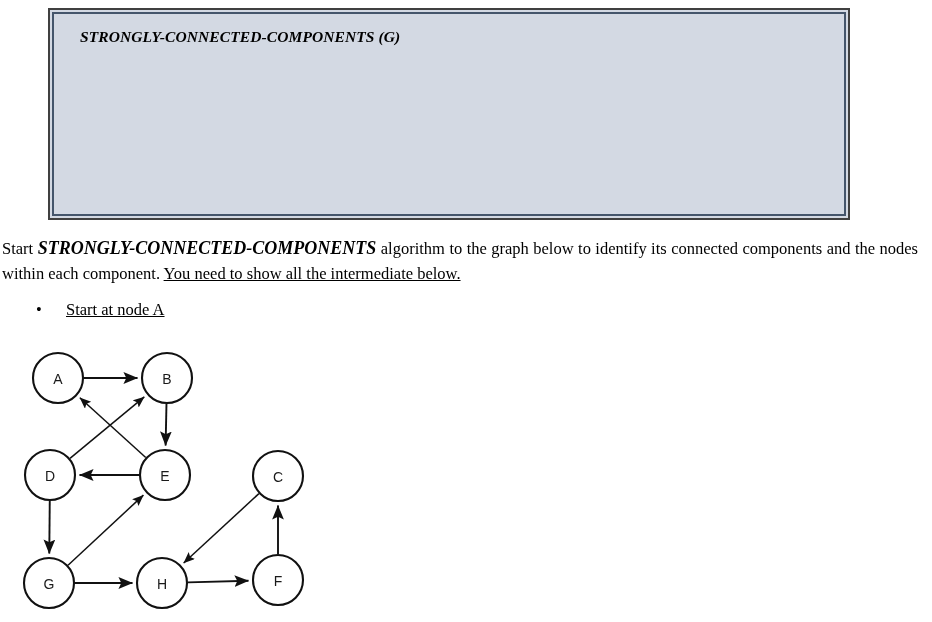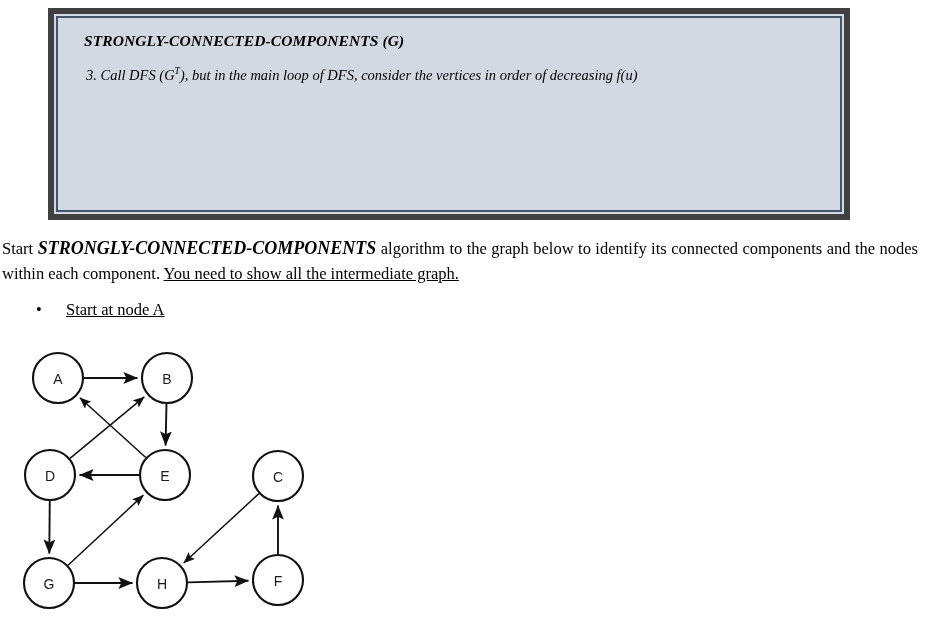--- a/index.html
+++ b/index.html
@@ -17,21 +17,21 @@
   }
 
   
   #pseudo-box {
     position: absolute;
     left: 48px;
     top: 8px;
     width: 802px;
     height: 212px;
     background: #d3d9e3;
-    border: 6px solid #404040;
+    border: 2px solid #404040;
     box-sizing: border-box;
     box-shadow: inset 0 0 0 2px #d3d9e3, inset 0 0 0 4px #44556b;
   }
   #pseudo-inner {
     position: absolute;
     left: 30px;
     top: 18px;
     right: 14px;
   }
   .pseudo-title {
@@ -111,26 +111,25 @@
 </style>
 </head>
 <body>
 
 <div id="pseudo-box">
   <div id="pseudo-inner">
     <div class="pseudo-title">STRONGLY-CONNECTED-COMPONENTS (G)</div>
 
 
 
-    <div class="pseudo-line"><span>3. Call DFS (G</span><sup>T</sup><span>), but in the main loop of DFS, consider the vertices in order of decreasing f(u)</span></div>
 
   </div>
 </div>
 
-<div id="apply-para"><span>Start  </span><span class="algo-name">STRONGLY-CONNECTED-COMPONENTS</span><span> algorithm to the graph below to identify its connected components and the nodes within each component. </span><span class="ul">You need to show all the intermediate graph.</span></div>
+<div id="apply-para"><span>Start  </span><span class="algo-name">STRONGLY-CONNECTED-COMPONENTS</span><span> algorithm to the graph below to identify its connected components and the nodes within each component. </span><span class="ul">You need to show all the intermediate below.</span></div>
 
 <div id="bullet-row">
   <span id="bullet-dot">•</span>
   <span id="bullet-text">Start at node A</span>
 </div>
 
 <div id="graph-wrap">
   <svg id="graph-svg" width="360" height="284" viewBox="0 0 360 284">
     <defs>
       <marker id="arrow" markerWidth="9" markerHeight="9" refX="7.4" refY="3.1" orient="auto" markerUnits="strokeWidth">

